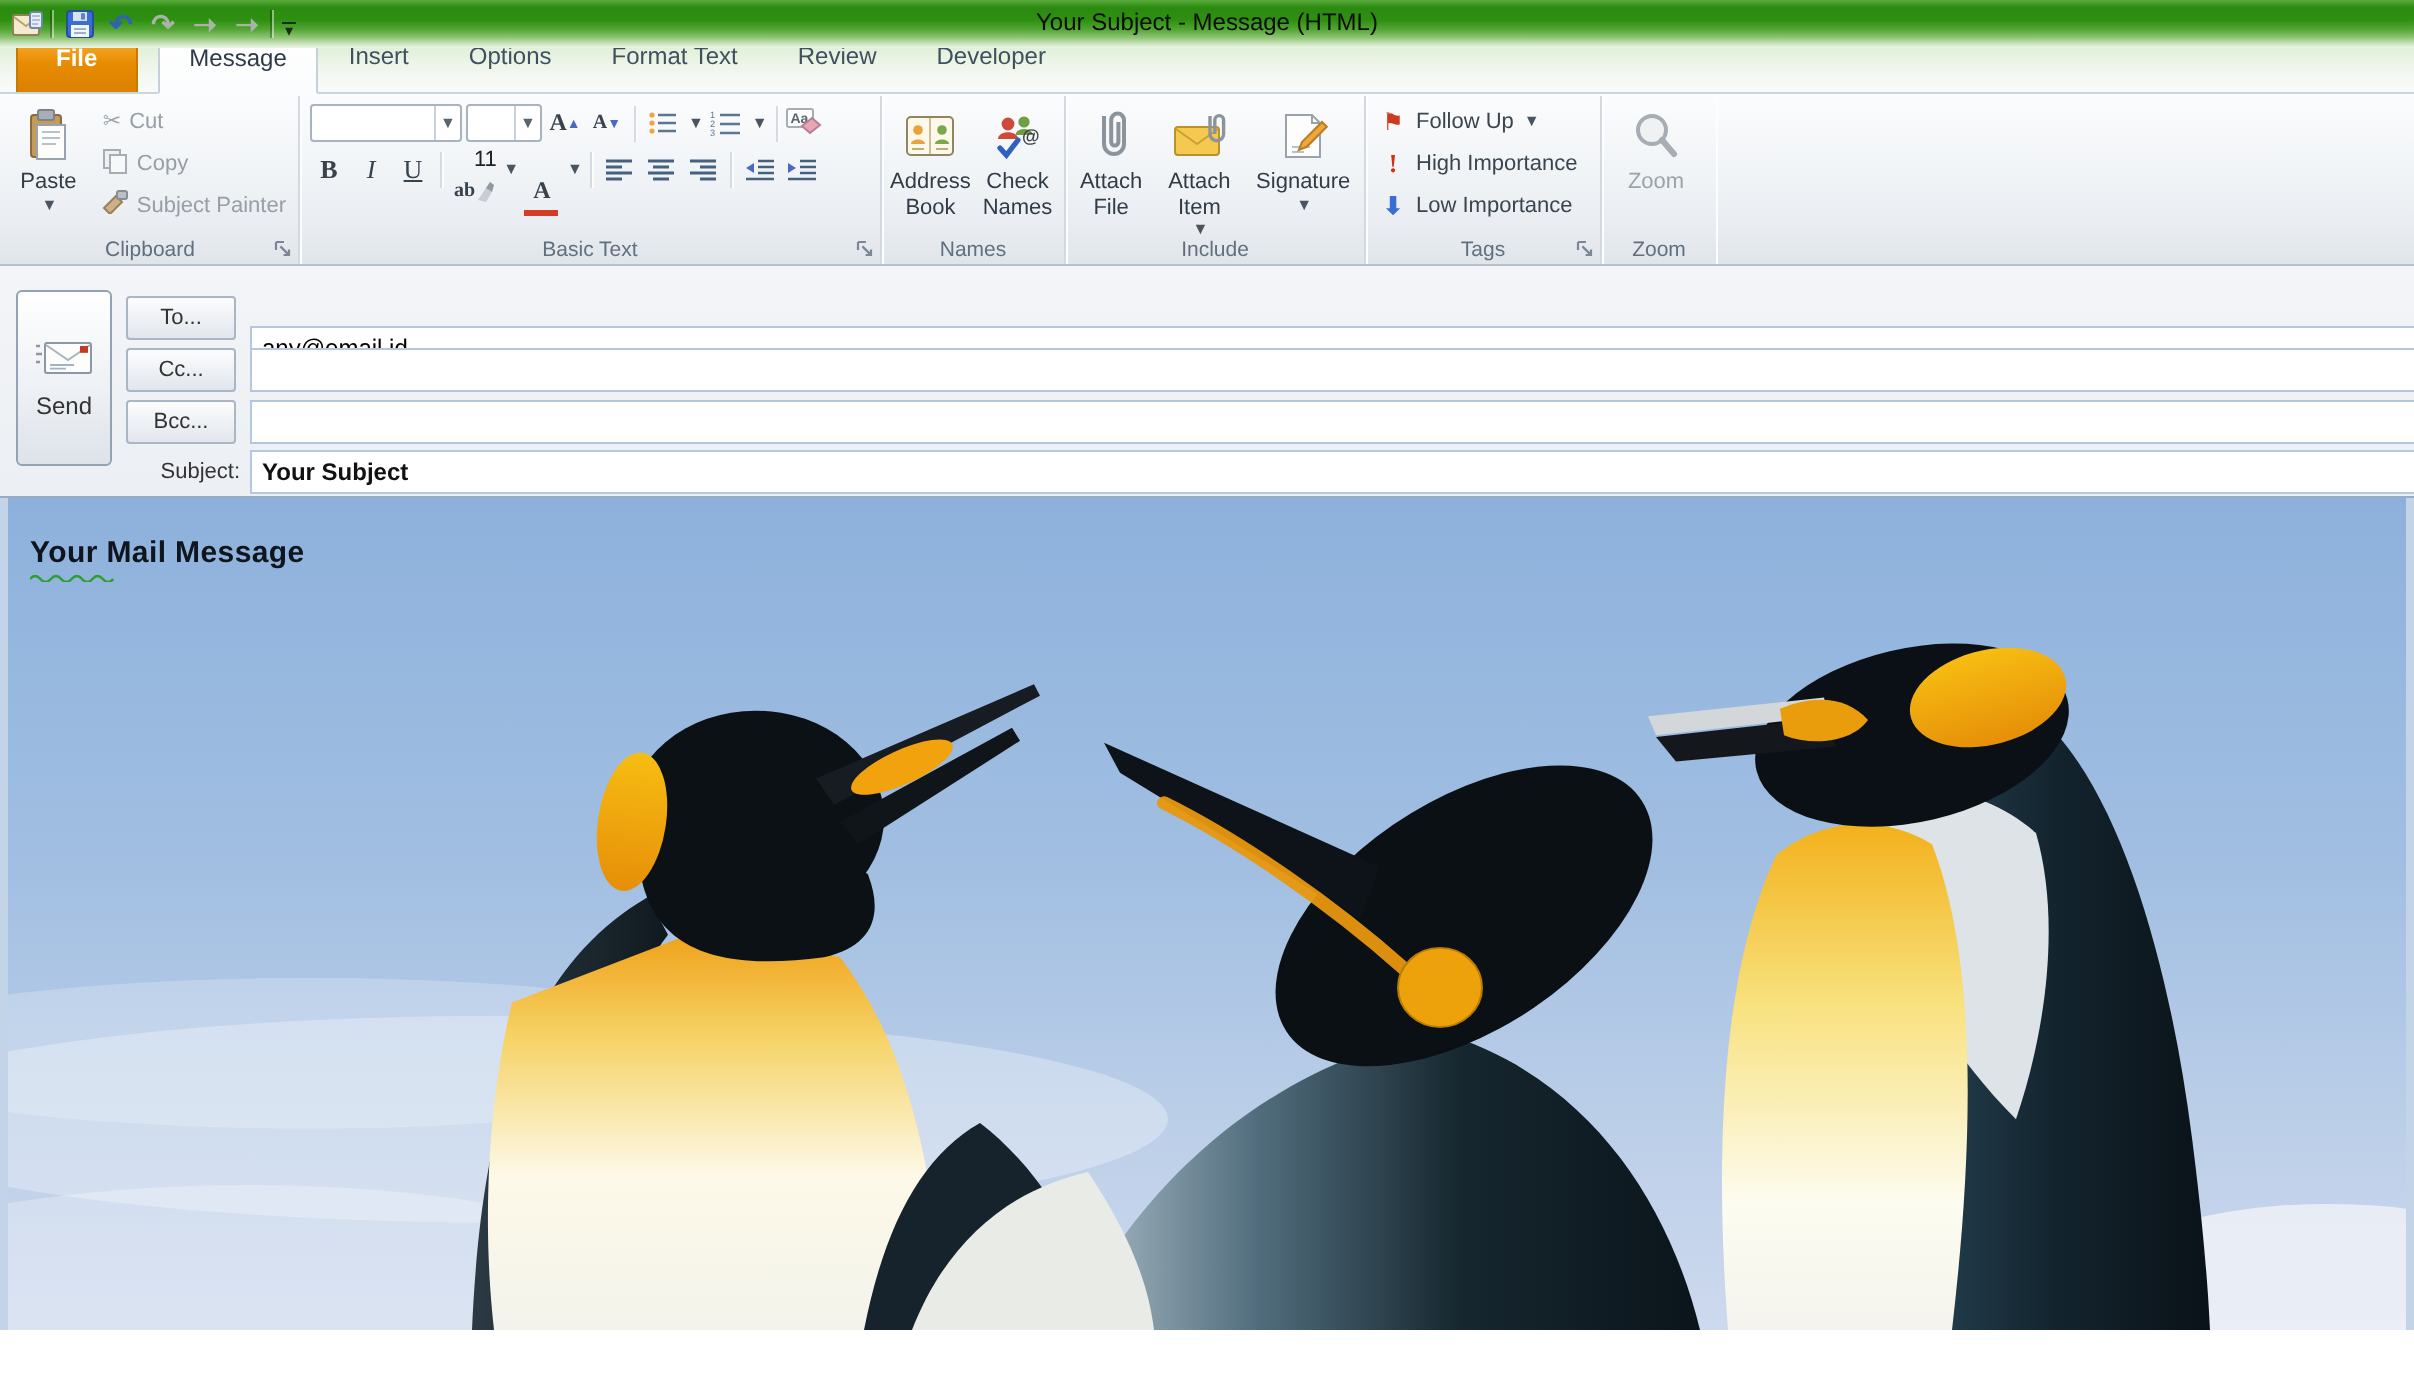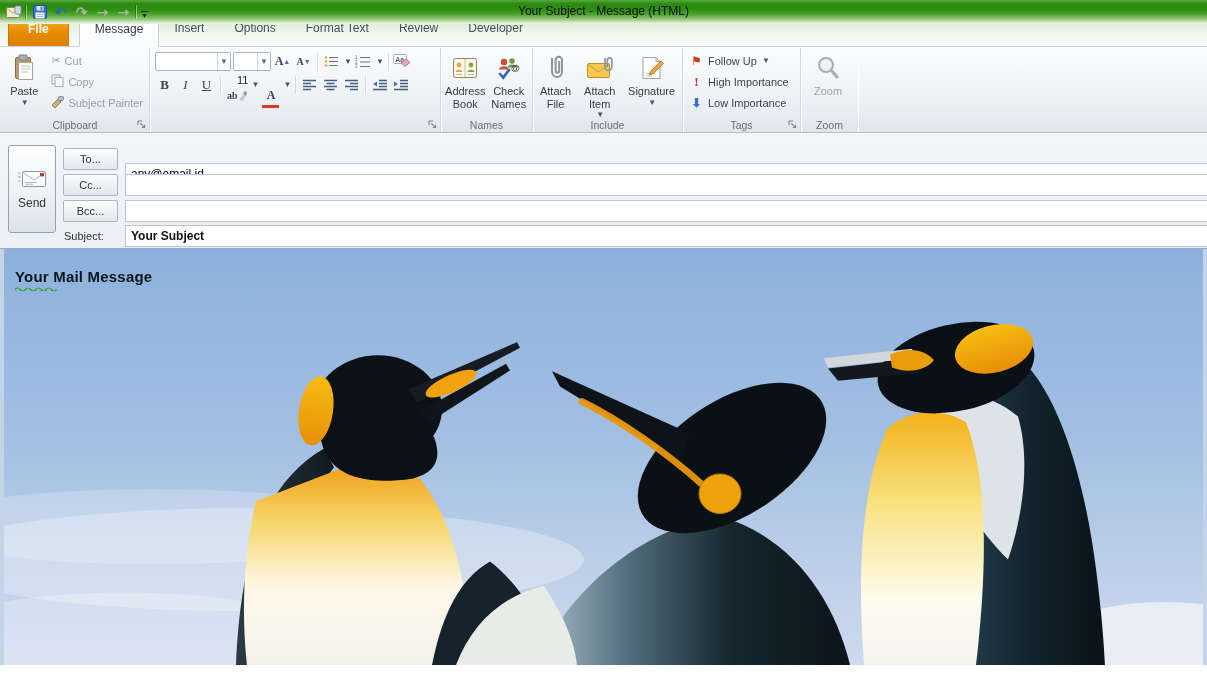--- a/index.html
+++ b/index.html
@@ -270,20 +270,21 @@
             <path d="M5 2.5 L1 5 L5 7.5 Z" fill="#4a69c4"></path>
           </svg>
       </span>
       <span class="tool">
         <svg width="16" height="12" viewBox="0 0 16 12">
             <path d="M7 1.5h8M7 4.5h8M7 7.5h8M1 10.5h14" stroke="#46617e" stroke-width="1.3"></path>
             <path d="M1 2.5 L5 5 L1 7.5 Z" fill="#4a69c4"></path>
           </svg>
       </span>
     </div>
+    <div class="rgroup-label">Basic Text</div>
     <span class="launcher">
       <svg width="9" height="9" viewBox="0 0 9 9">
           <path d="M1 1h4M1 1v4M3.2 3.2l4 4M7.5 4.8v2.7h-2.7" fill="none" stroke="#7b8795" stroke-width="1.1"></path>
         </svg>
     </span>
   </div>
 
   <div class="rgroup" style="width:92px;">
     <div style="display:flex; justify-content:center; gap:2px;">
       <div class="bigbtn" style="width:44px;">
@@ -412,21 +413,21 @@
   <div class="fldbtn" style="top:41px;">
       <span>Cc...</span>
     </div>
   <div class="fld" style="top:41px;"></div>
 
   <div class="fldbtn" style="top:67px;">
       <span>Bcc...</span>
     </div>
   <div class="fld" style="top:67px;"></div>
 
-  <div class="subj-lbl" style="top:92px;">Subject:</div>
+  <div class="subj-lbl" style="top:92px;text-align:right;">Subject:</div>
   <div class="fld" style="top:92px; font-weight:bold; color:#111;">Your Subject</div>
 </div>
 
 <div class="mbody">
   <div class="canvas">
     <svg class="scene" viewBox="0 0 1199 442" preserveAspectRatio="none">
       <defs>
         <linearGradient id="sky" x1="0" y1="0" x2="0" y2="1">
           <stop offset="0" stop-color="#8db1dc"></stop>
             <stop offset="0.45" stop-color="#a2bfe2"></stop>

